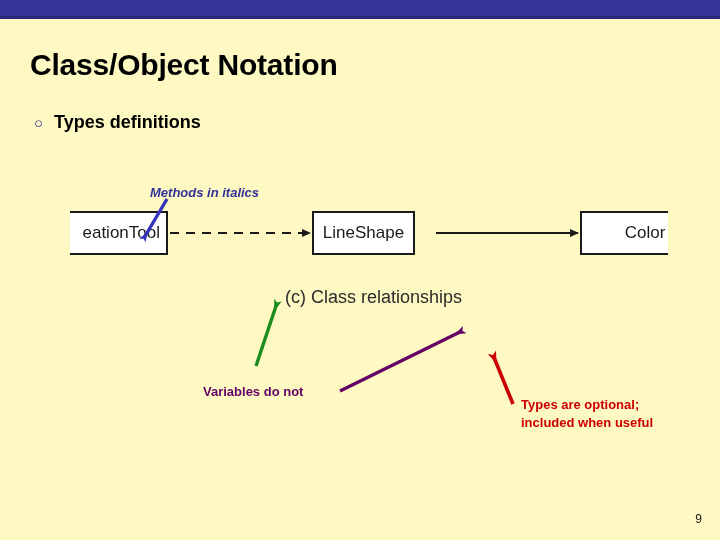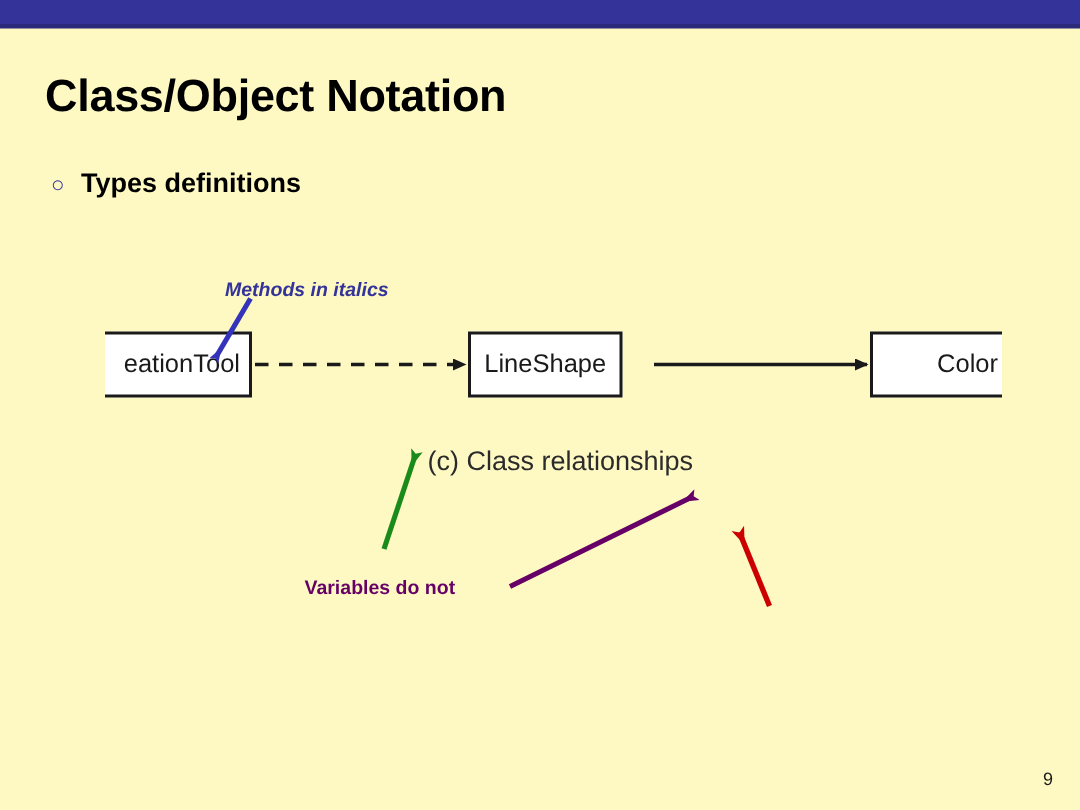--- a/index.html
+++ b/index.html
@@ -65,21 +65,21 @@
   .bullet-text {
     font-size: 18px;
     font-weight: bold;
     color: #000000;
     white-space: nowrap;
   }
   
   .diagram-clip {
     position: absolute;
     left: 70px;
-    top: 215px;
+    top: 205px;
     width: 598px;
     height: 115px;
     overflow: hidden;
   }
   .diagram-inner {
     position: absolute;
     left: 0;
     top: 0;
     width: 700px;
     height: 130px;
@@ -216,20 +216,24 @@
 
         <line x1="366" y1="28" x2="508" y2="28" stroke="#1a1a1a" stroke-width="2.2" marker-end="url(#uml-arrow)"></line>
       </svg>
 
       <div class="caption-rel">(c) Class relationships</div>
     </div>
   </div>
 
   <div class="anno anno-abstract">Methods in italics</div>
   <div class="anno anno-variables">Variables do not</div>
+  <div class="anno anno-types">
+    <div>Types are optional;</div>
+    <div>included when useful</div>
+  </div>
 
   <svg class="overlay-svg">
     <defs>
       <marker id="mk-blue" markerWidth="10" markerHeight="10" refX="7" refY="5" orient="auto" markerUnits="userSpaceOnUse">
         <path d="M0,5 L10,1.5 L8,5 L10,8.5 z" fill="#3333bb"></path>
       </marker>
       <marker id="mk-green" markerWidth="11" markerHeight="11" refX="8" refY="5.5" orient="auto" markerUnits="userSpaceOnUse">
         <path d="M0,5.5 L11,1.5 L8.5,5.5 L11,9.5 z" fill="#1a8a1a"></path>
       </marker>
       <marker id="mk-purple" markerWidth="11" markerHeight="11" refX="8" refY="5.5" orient="auto" markerUnits="userSpaceOnUse">

